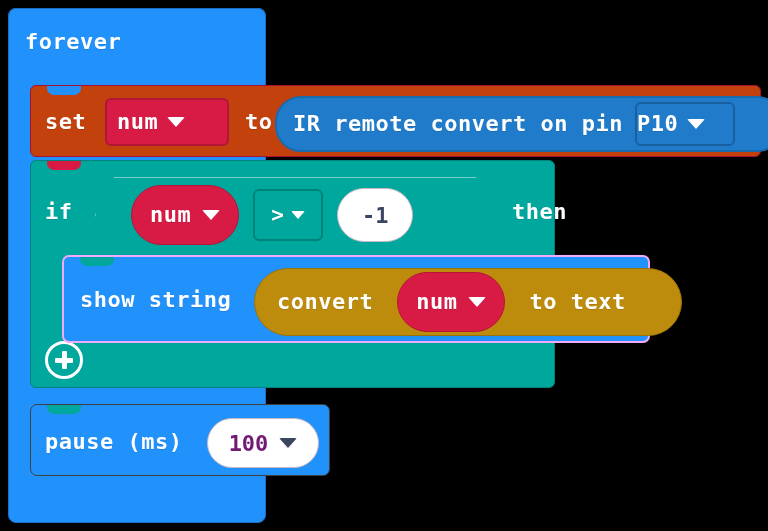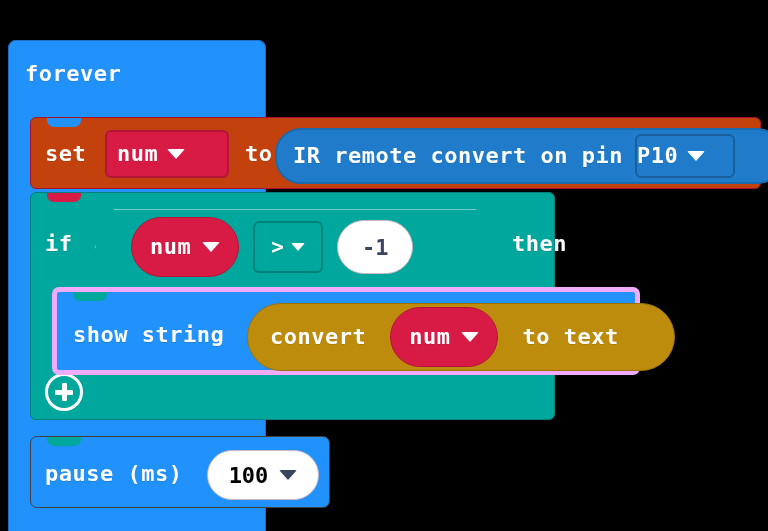--- a/index.html
+++ b/index.html
@@ -3,21 +3,21 @@
 <meta charset="utf-8">
 <style>
   html,body{margin:0;padding:0;background:#000;}
   body{
     width:768px;height:531px;overflow:hidden;position:relative;
     font-family:"DejaVu Sans Mono","Liberation Mono",monospace;
   }
   #stage{position:absolute;inset:0;}
 
   
-  .blk{position:absolute;box-sizing:border-box;margin-top:32px;}
+  .blk{position:absolute;box-sizing:border-box;}
   .lbl{
     color:#fff;font-weight:bold;font-size:22px;letter-spacing:.5px;
     white-space:nowrap;line-height:1;
     text-shadow:0 1px 0 rgba(0,0,0,.10);
   }
 
   
   .notch{
     position:absolute;top:0;left:16px;width:34px;height:9px;
     background:#000;border-radius:0 0 7px 7px;
@@ -111,22 +111,22 @@
     border-radius:50%;border:3px solid #fff;box-sizing:border-box;
   }
   #plus-btn::before,#plus-btn::after{
     content:"";position:absolute;background:#fff;border-radius:1px;
   }
   #plus-btn::before{left:7px;top:14px;width:18px;height:5px;}
   #plus-btn::after{left:14px;top:7px;width:5px;height:18px;}
 
   
   #showblk{
-    left:52px;top:255px;width:588px;height:88px;
-    background:#2191FB;border:5px solid #f0abfc;border-radius:7px;
+    left:62px;top:255px;width:588px;height:88px;
+    background:#2191FB;border:2px solid #f0abfc;border-radius:7px;
   }
   #showblk .notch{background:#00A79D;}
   #show-word{position:absolute;left:16px;top:32px;}
   #convert-rep{
     position:absolute;left:190px;top:11px;width:382px;height:66px;
     background:#BE8C0D;border:1px solid #9a720b;border-radius:34px;
     display:flex;align-items:center;gap:24px;padding:0 22px;
   }
 
   
@@ -134,21 +134,21 @@
     left:30px;top:404px;width:300px;height:72px;
     background:#2191FB;border:1px solid #404040;border-radius:7px;
   }
   #pauseblk .notch{background:#00A79D;}
   #pause-word{position:absolute;left:14px;top:26px;}
   #pause-oval{
     position:absolute;left:176px;top:13px;width:110px;height:48px;
     background:#fff;border:1px solid #c9b8c4;border-radius:26px;
     display:flex;align-items:center;justify-content:center;gap:11px;
   }
-  #pause-oval span{color:#000000;font-weight:bold;font-size:22px;}
+  #pause-oval span{color:#701a75;font-weight:bold;font-size:22px;}
 
   
   .caret{
     width:0;height:0;border-left:9px solid transparent;
     border-right:9px solid transparent;border-top:10px solid #fff;
     border-radius:2px;flex:none;
   }
   .caret.dark{border-top-color:#3b4560;}
 </style>
 </head>

